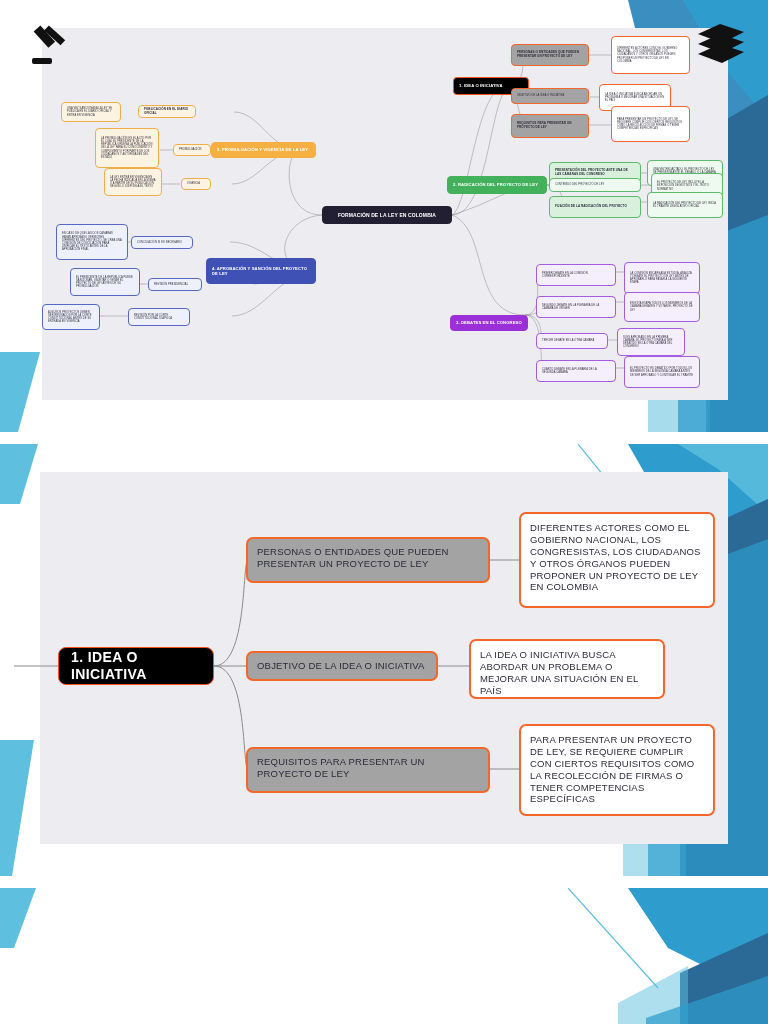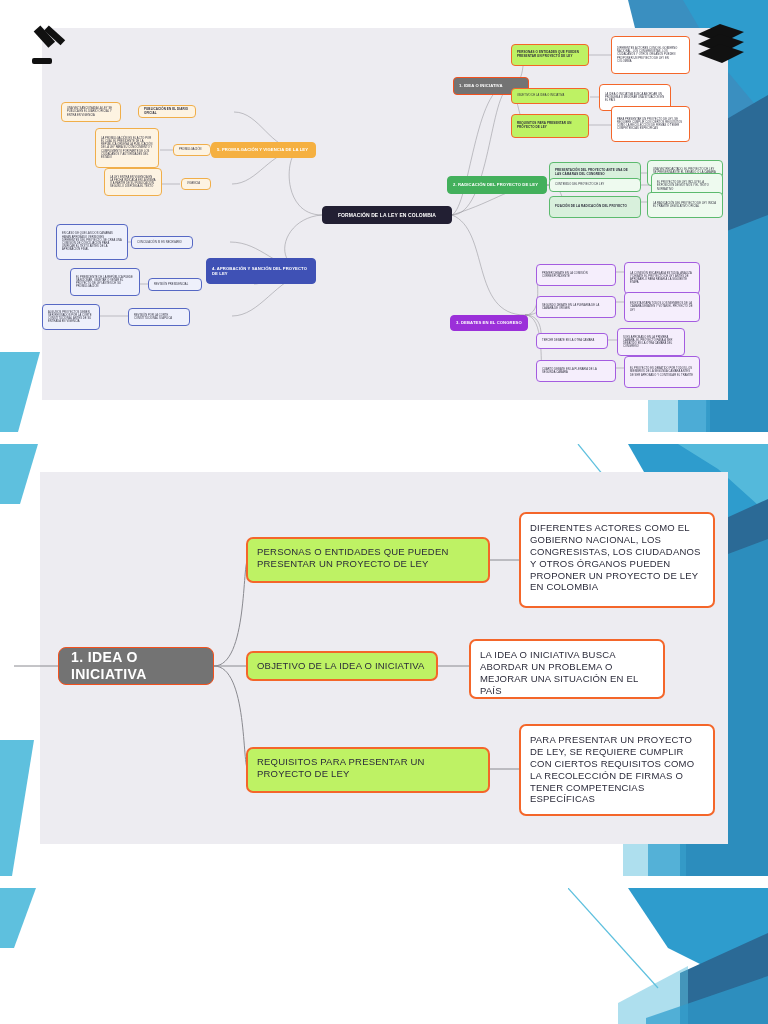--- a/index.html
+++ b/index.html
@@ -49,27 +49,27 @@
   }
   .node.root {
     background:#221f33;
     border-color:#221f33;
     color:#ffffff;
     font-weight:700;
     justify-content:center;
     text-align:center;
   }
   .node.branch { font-weight:700; color:#ffffff; justify-content:flex-start; }
-  .b-orange1 { background:#737373; border-color:#f4511e; }
+  .b-orange1 { background:#000000; border-color:#f4511e; }
   .b-amber   { background:#f5b041; border-color:#f5b041; }
   .b-green   { background:#43b05c; border-color:#43b05c; }
   .b-purple  { background:#9b30d9; border-color:#9b30d9; }
   .b-blue    { background:#3f51b5; border-color:#3f51b5; }
 
-  .n-orange-fill { background:#bef264; border-color:#f4662a; }
+  .n-orange-fill { background:#a3a3a3; border-color:#f4662a; }
   .n-orange-out  { background:#ffffff; border-color:#f4662a; }
   .n-amber-out   { background:#fdf3e2; border-color:#f0ae4a; }
   .n-green-fill  { background:#d8f0dc; border-color:#5cba6e; }
   .n-green-out   { background:#eefaef; border-color:#5cba6e; }
   .n-purple-out  { background:#f5eefc; border-color:#a45ce0; }
   .n-blue-out    { background:#eef0fb; border-color:#5668c4; }
 
   
   .t1 { font-size:2.6px; }
   .t2 { font-size:3.0px; font-weight:700; }

